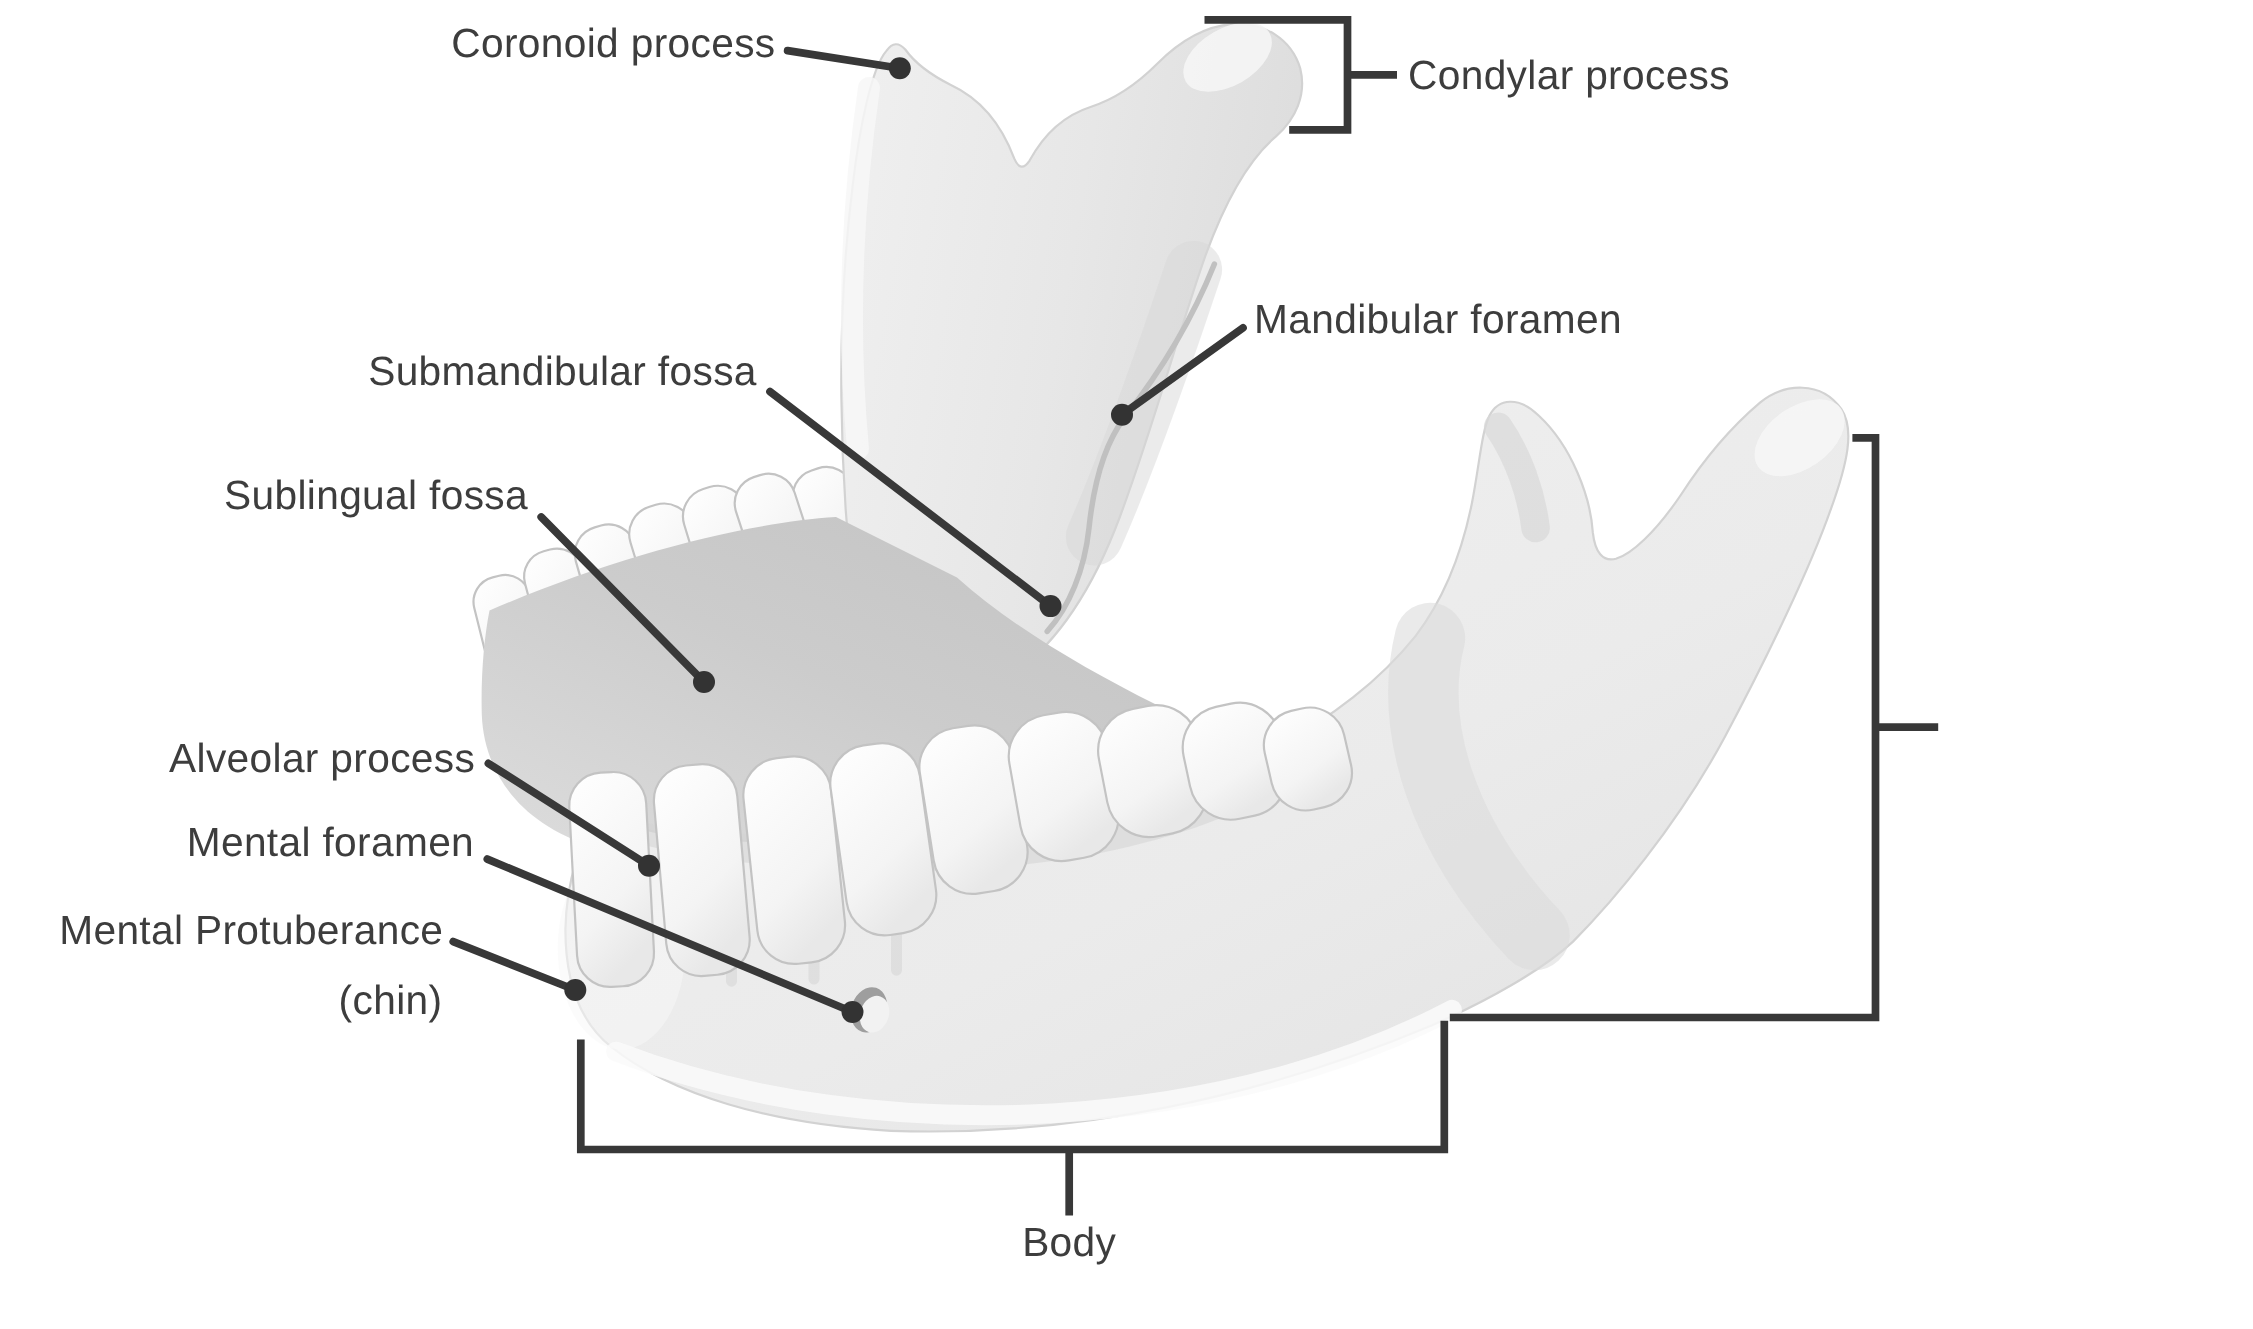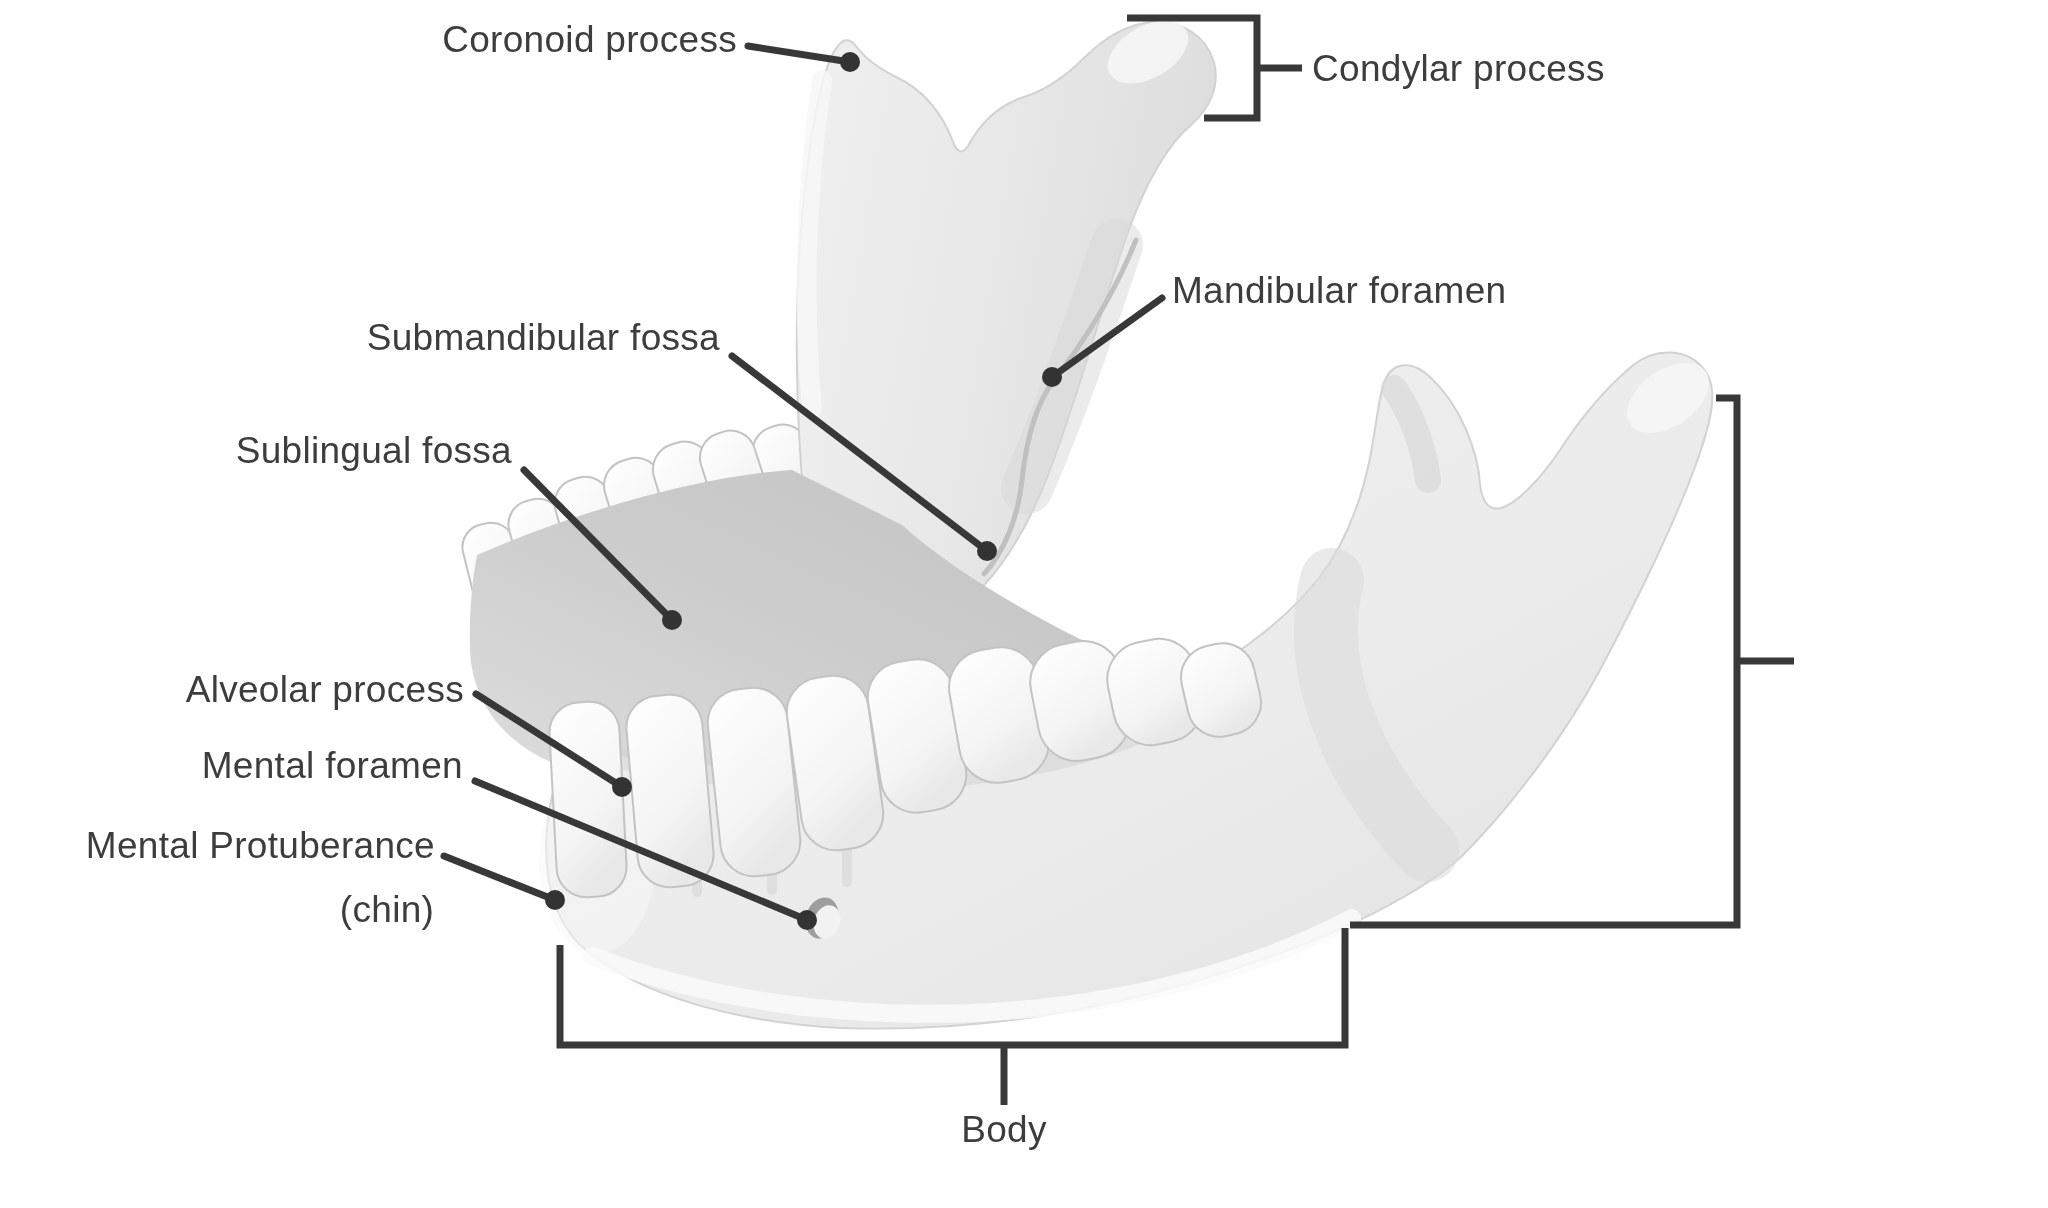--- a/index.html
+++ b/index.html
@@ -1,16 +1,16 @@
 <!DOCTYPE html>
 <html><head>
 <meta charset="utf-8">
 <style>
   html,body{margin:0;padding:0;background:#ffffff;}
-  .stage{position:relative;width:1768px;height:1208px;background:#ffffff;overflow:hidden;margin-left:32px;}
+  .stage{position:relative;width:1768px;height:1208px;background:#ffffff;overflow:hidden;}
   svg{display:block;}
   text.lbl{font-family:"Liberation Sans","DejaVu Sans",sans-serif;font-size:37px;fill:#3d3d3d;letter-spacing:.3px;}
   .leader{stroke:#383838;stroke-width:7;stroke-linecap:round;fill:none;}
   .bracket{stroke:#383838;stroke-width:7;stroke-linecap:butt;stroke-linejoin:miter;fill:none;}
   .dot{fill:#333333;stroke:none;}
   .bone-stroke{stroke:#d2d2d2;stroke-width:2;}
   .tooth{fill:url(#gTooth);stroke:#c3c3c3;stroke-width:2;}
 </style>
 </head>
 <body>

